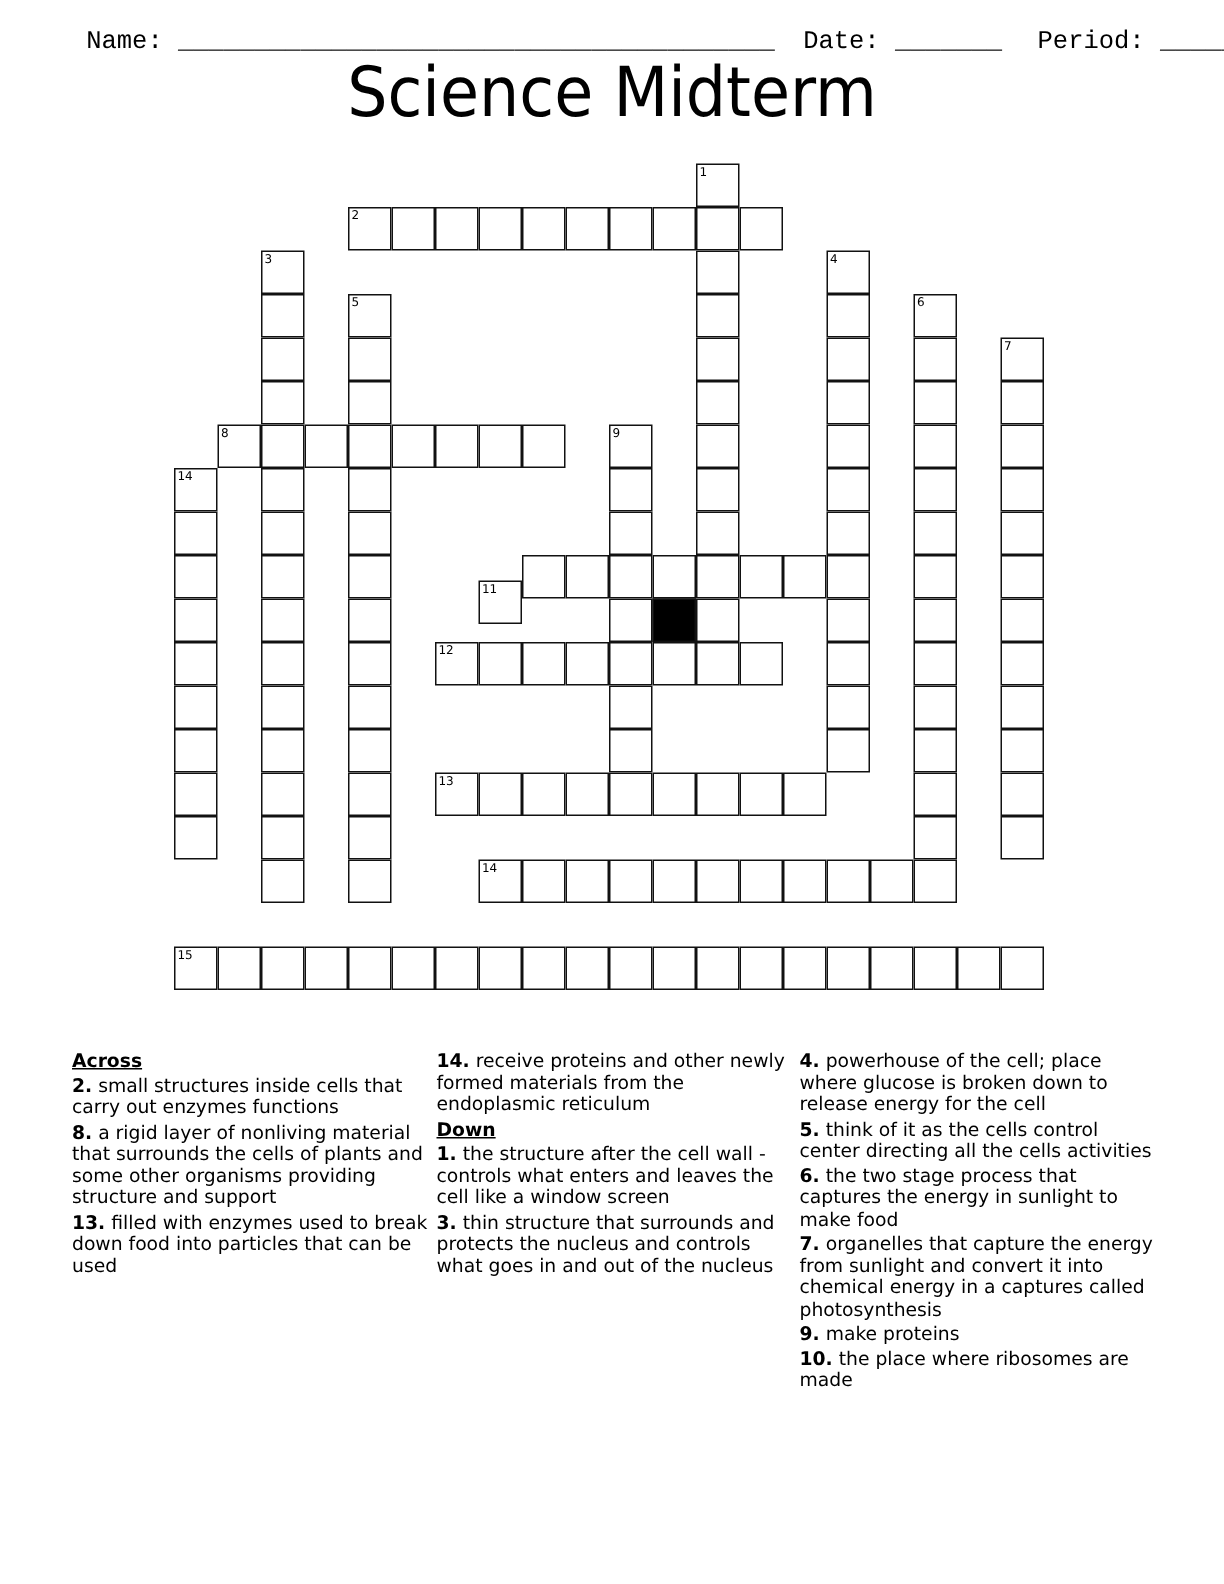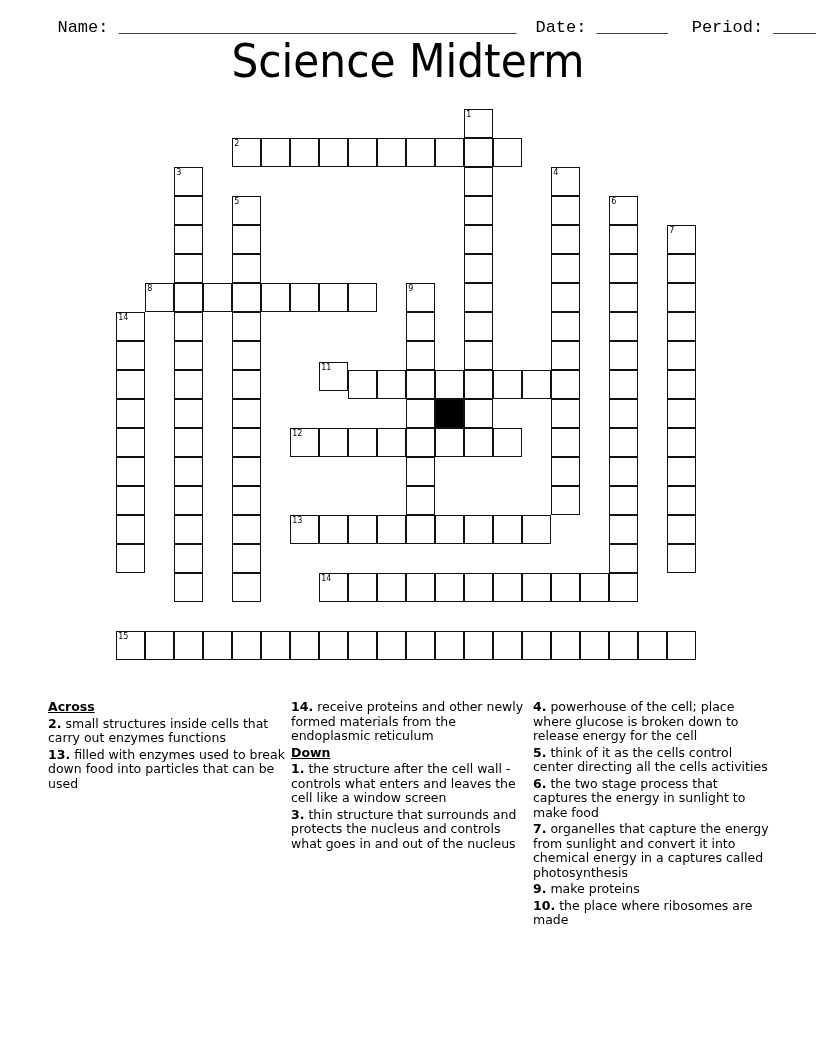--- a/index.html
+++ b/index.html
@@ -154,21 +154,21 @@
       <span class="num">14</span>
     </div>
     <div class="cell" style="left: 0px; top: 232px;"></div>
     <div class="cell" style="left: 0px; top: 261px;"></div>
     <div class="cell" style="left: 0px; top: 290px;"></div>
     <div class="cell" style="left: 0px; top: 319px;"></div>
     <div class="cell" style="left: 0px; top: 348px;"></div>
     <div class="cell" style="left: 0px; top: 377px;"></div>
     <div class="cell" style="left: 0px; top: 406px;"></div>
     <div class="cell" style="left: 0px; top: 435px;"></div>
-    <div class="cell" style="left: 203px; top: 253px;">
+    <div class="cell" style="left: 203px; top: 278px;">
       <span class="num">11</span>
     </div>
     <div class="cell" style="left: 232px; top: 261px;"></div>
     <div class="cell" style="left: 261px; top: 261px;"></div>
     <div class="cell" style="left: 319px; top: 261px;"></div>
     <div class="cell" style="left: 377px; top: 261px;"></div>
     <div class="cell" style="left: 406px; top: 261px;"></div>
     <div class="cell" style="left: 174px; top: 319px;">
       <span class="num">12</span>
     </div>
@@ -220,20 +220,21 @@
     <div class="cell" style="left: 464px; top: 522px;"></div>
     <div class="cell" style="left: 493px; top: 522px;"></div>
     <div class="cell" style="left: 522px; top: 522px;"></div>
     <div class="cell" style="left: 551px; top: 522px;"></div>
     <div class="cell black" style="left: 319px; top: 290px;"></div>
   </div>
 
 <div class="clues col1">
   <div class="sec">Across</div>
   <div class="clue"><b>2.</b> <span>small structures inside cells that carry out enzymes functions</span></div>
+  <div class="clue"><b>8.</b> <span>a rigid layer of nonliving material that surrounds the cells of plants and some other organisms providing structure and support</span></div>
   <div class="clue"><b>13.</b> <span>filled with enzymes used to break down food into particles that can be used</span></div>
 </div>
 
 <div class="clues col2">
   <div class="clue"><b>14.</b> <span>receive proteins and other newly formed materials from the endoplasmic reticulum</span></div>
   <div class="sec">Down</div>
   <div class="clue"><b>1.</b> <span>the structure after the cell wall - controls what enters and leaves the cell like a window screen</span></div>
   <div class="clue"><b>3.</b> <span>thin structure that surrounds and protects the nucleus and controls what goes in and out of the nucleus</span></div>
 </div>
 

